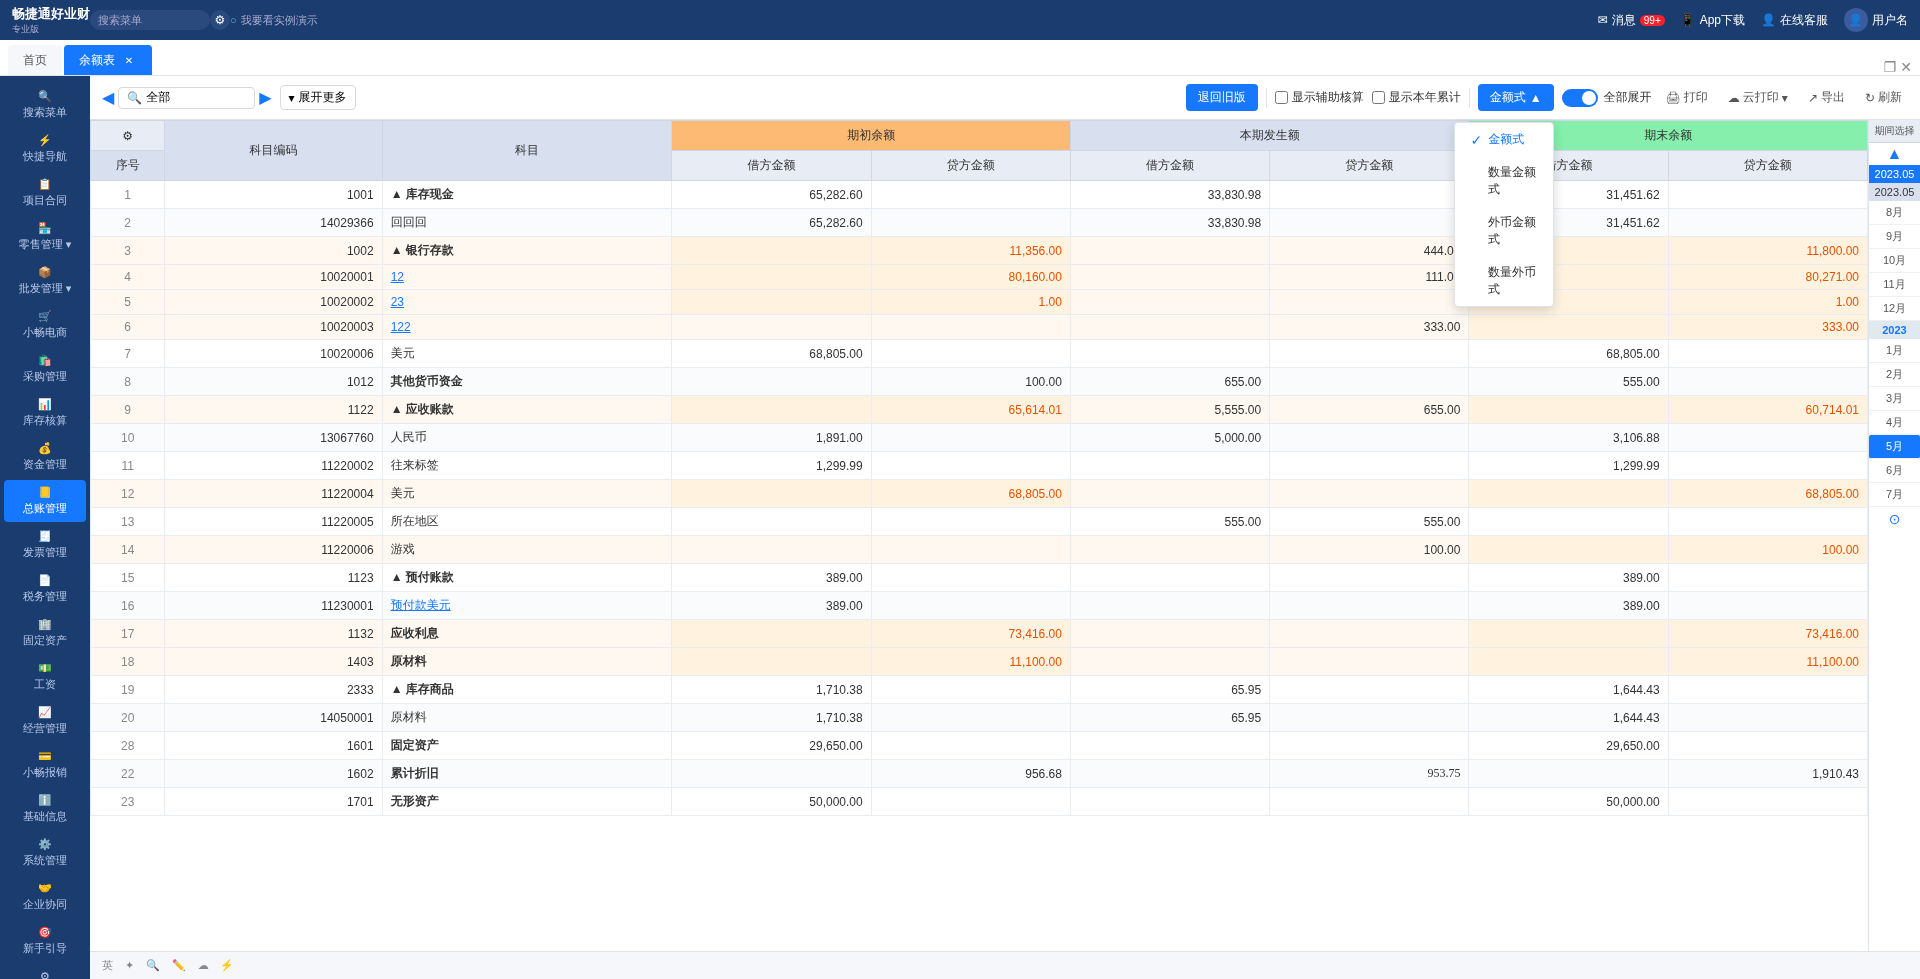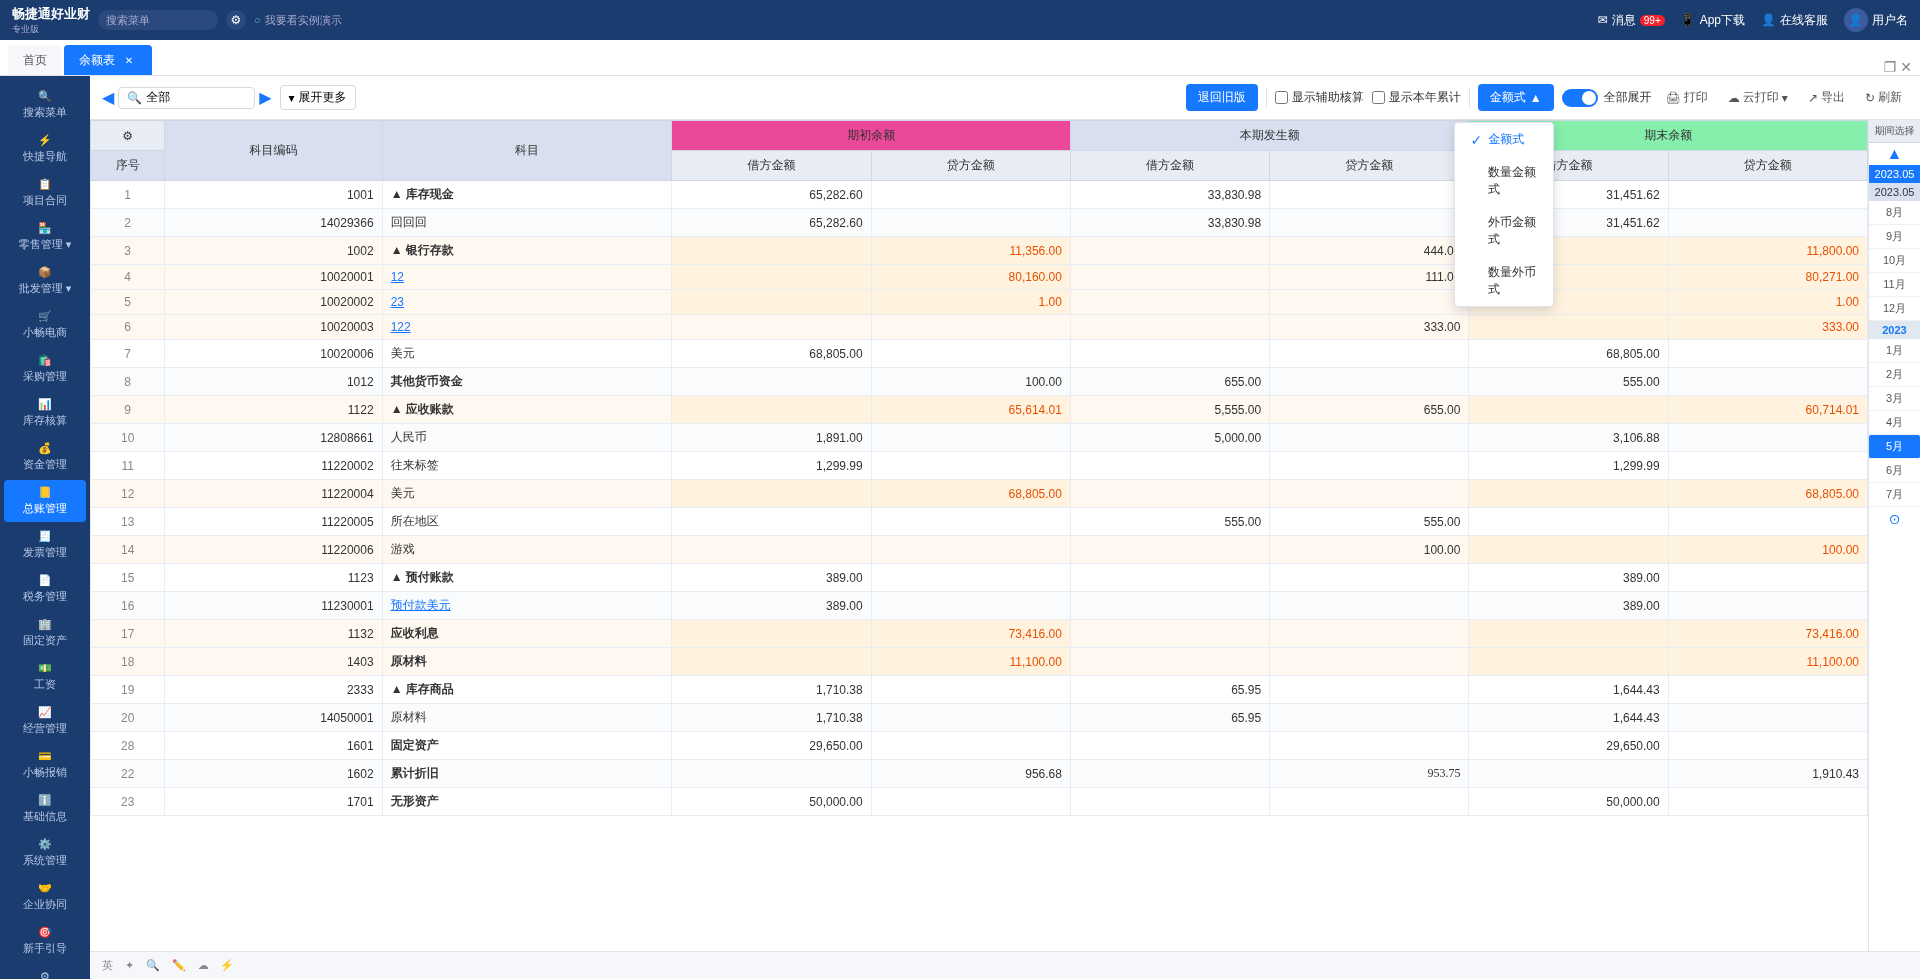--- a/index.html
+++ b/index.html
@@ -8,21 +8,21 @@
     
     .top-header {
       height: 40px;
       background: #1a3c6e;
       display: flex;
       align-items: center;
       padding: 0 12px;
       color: #fff;
       justify-content: space-between;
     }
-    .top-header-left { display: flex; align-items: center; gap: 8px; }
+    .top-header-left { display: flex; align-items: center; }
     .logo-text { font-size: 13px; font-weight: bold; color: #fff; }
     .logo-sub { font-size: 9px; color: #aac; }
     .top-header-right { display: flex; align-items: center; gap: 16px; font-size: 12px; }
     .top-header-right .badge-item { display: flex; align-items: center; gap: 4px; cursor: pointer; }
     .badge-red { background: #f5222d; color: #fff; border-radius: 8px; padding: 0 4px; font-size: 10px; }
 
     
     .tab-bar {
       height: 36px;
       background: #fff;
@@ -542,21 +542,21 @@
 
     <div style="display:flex;flex:1;overflow:hidden;">
 
       <div class="table-wrapper">
         <table>
           <thead>
             <tr>
               <th class="settings-col">⚙</th>
               <th rowspan="2" style="background:#d8e0f0;">科目编码</th>
               <th rowspan="2" style="background:#d8e0f0;">科目</th>
-              <th colspan="2" style="background:#ec4899;">期初余额</th>
+              <th colspan="2" style="background:#fdba74;">期初余额</th>
               <th colspan="2" style="background:#d8e0f0;">本期发生额</th>
               <th colspan="2" style="background:#86efac;">期末余额</th>
             </tr>
             <tr>
               <th style="background:#d8e0f0;">序号</th>
               <th>借方金额</th>
               <th>贷方金额</th>
               <th>借方金额</th>
               <th>贷方金额</th>
               <th>借方金额</th>
@@ -676,21 +676,21 @@
     </td>
     <td class="col-amount amount-highlighted" style="text-align:right;"></td>
     <td class="col-amount amount-highlighted" style="text-align:right;">65,614.01</td>
     <td class="col-amount" style="text-align:right;">5,555.00</td>
     <td class="col-amount" style="text-align:right;">655.00</td>
     <td class="col-amount amount-highlighted" style="text-align:right;"></td>
     <td class="col-amount amount-highlighted" style="text-align:right;">60,714.01</td>
   </tr>
               <tr>
     <td class="col-no">10</td>
-    <td class="col-code">12808661</td>
+    <td class="col-code">13067760</td>
     <td class="col-subject">
       <span class="">人民币</span>
     </td>
     <td class="col-amount " style="text-align:right;">1,891.00</td>
     <td class="col-amount " style="text-align:right;"></td>
     <td class="col-amount" style="text-align:right;">5,000.00</td>
     <td class="col-amount" style="text-align:right;"></td>
     <td class="col-amount " style="text-align:right;">3,106.88</td>
     <td class="col-amount " style="text-align:right;"></td>
   </tr>

